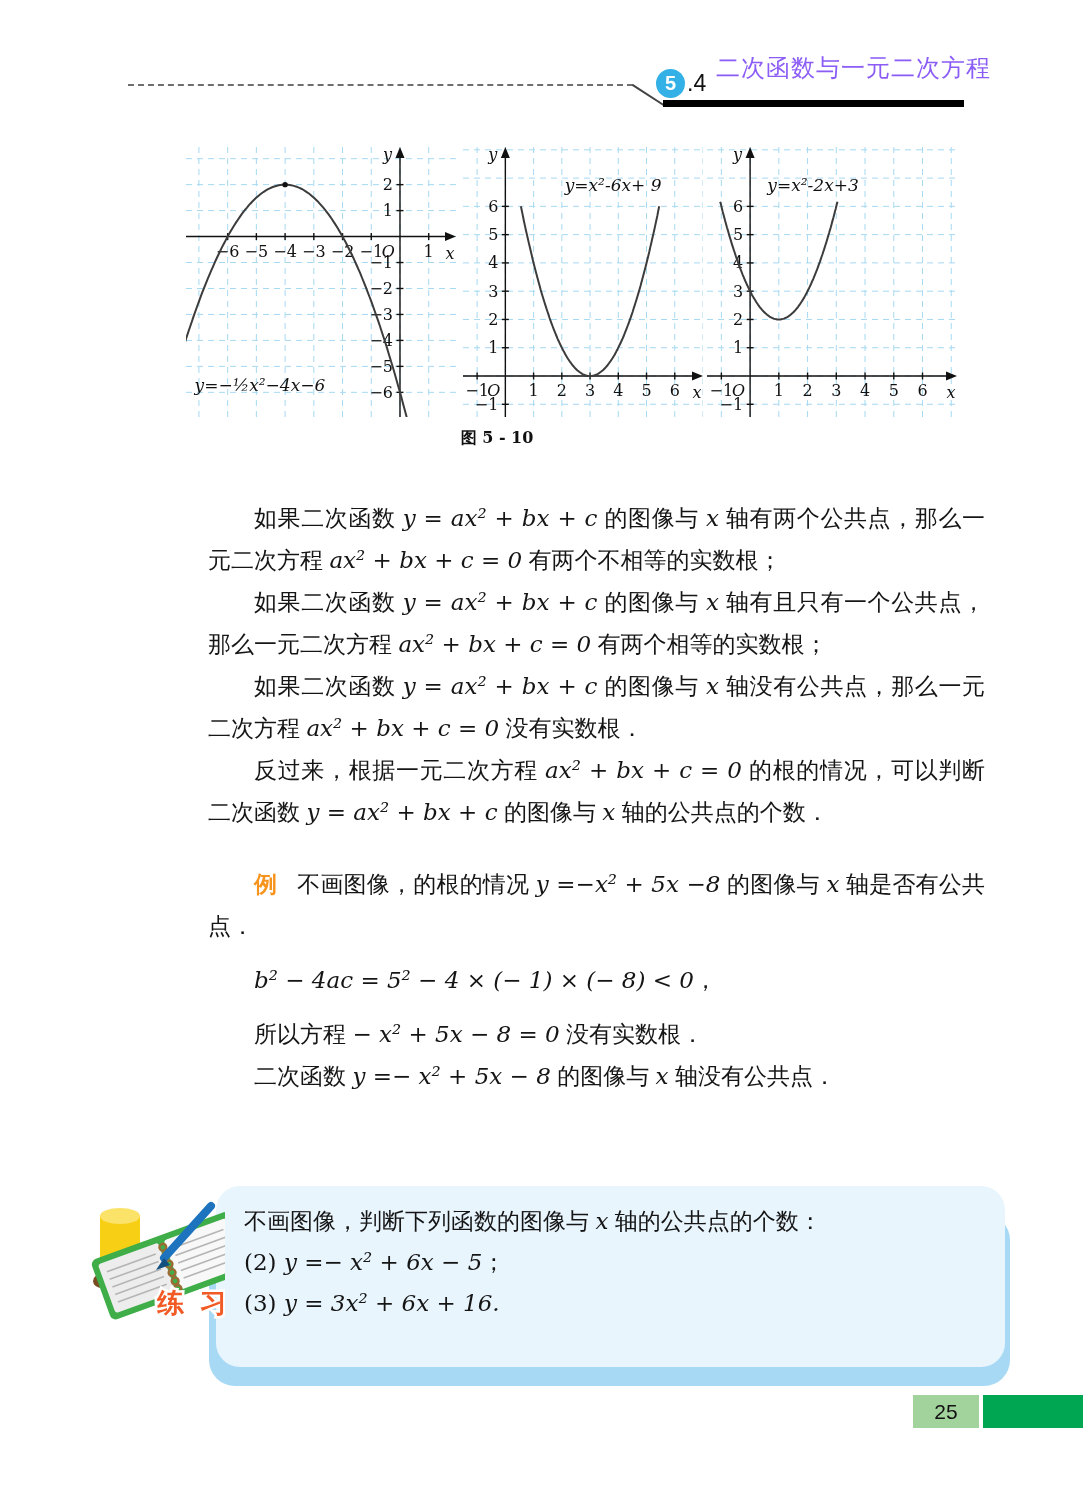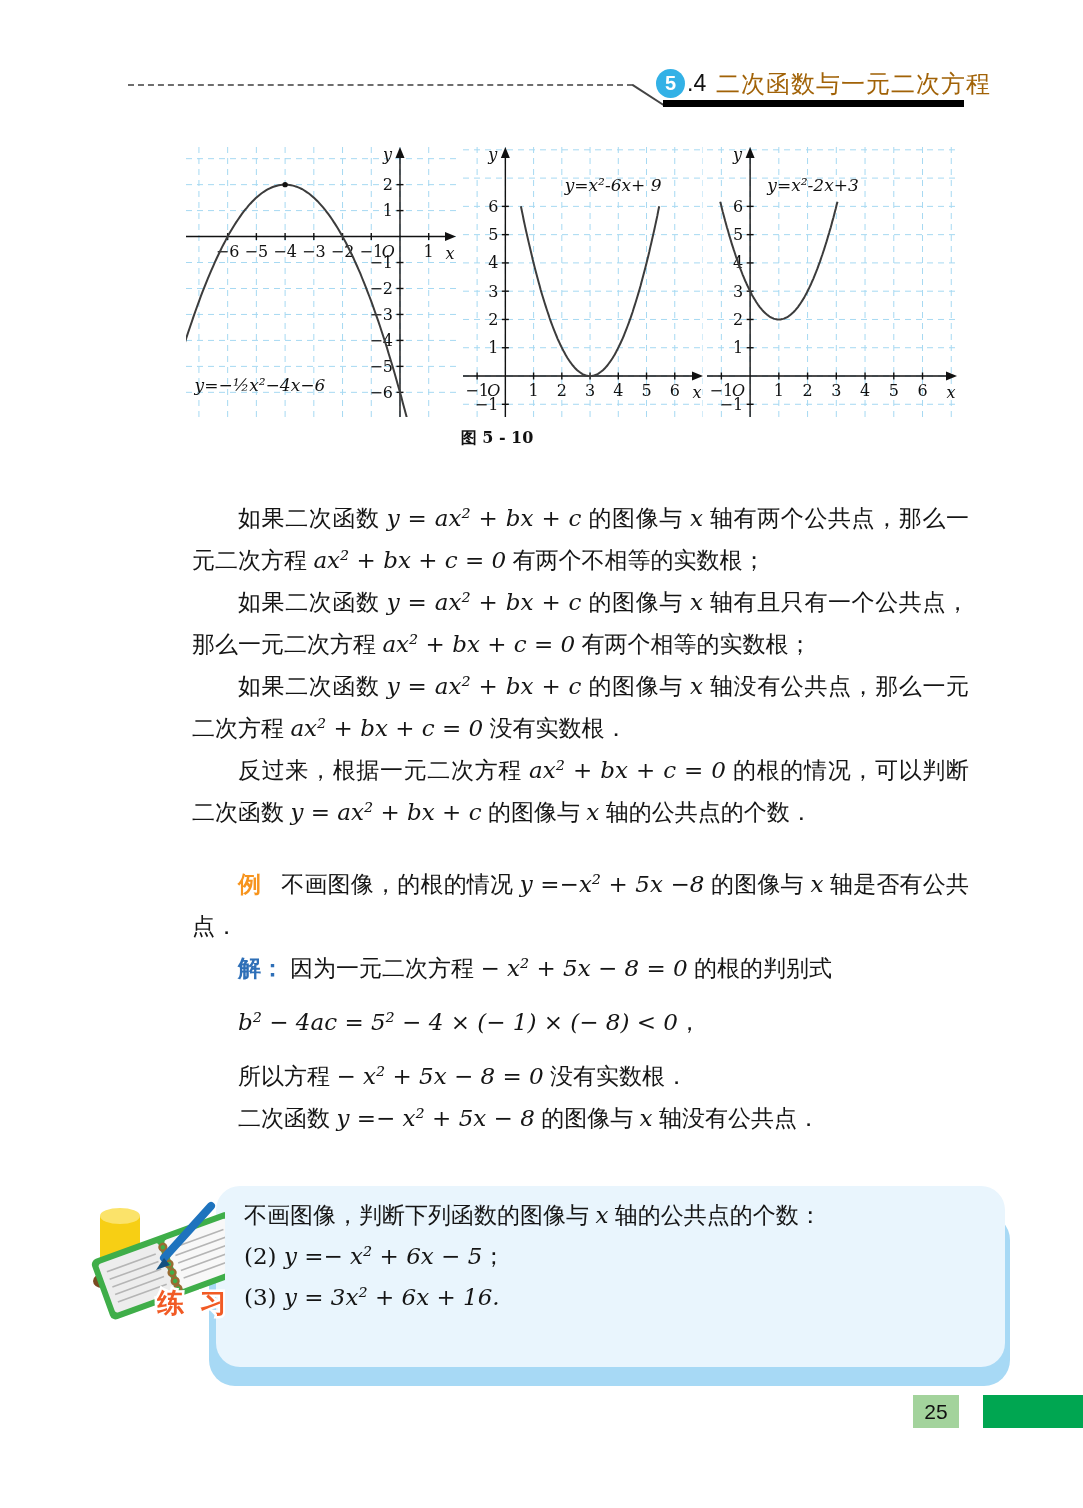--- a/index.html
+++ b/index.html
@@ -7,52 +7,52 @@
         font-family:"Liberation Sans",sans-serif;color:#1a1a1a;}
 
   
   .hdr-dash{position:absolute;left:128px;top:84px;width:505px;border-top:2px dashed #6e6e6e;}
   .hdr-diag{position:absolute;left:633px;top:84px;width:38px;border-top:2px solid #444;
             transform:rotate(33deg);transform-origin:left top;}
   .hdr-circle{position:absolute;left:656px;top:69px;width:29px;height:29px;border-radius:50%;
               background:#33b1e6;color:#fff;font-weight:bold;font-size:20px;line-height:29px;
               text-align:center;}
   .hdr-rest{position:absolute;left:687px;top:70px;font-size:23px;color:#111;}
-  .hdr-title{position:absolute;left:716px;top:68px;font-size:24px;color:#a16207;letter-spacing:1px;}
+  .hdr-title{position:absolute;left:716px;top:52px;font-size:24px;color:#8b5cf6;letter-spacing:1px;}
   .hdr-bar{position:absolute;left:663px;top:100px;width:301px;height:7px;background:#000;}
 
   
   .chart{position:absolute;}
   .chart.g1{left:186px;top:147px;}
   .chart.g2{left:463px;top:147px;}
   .chart.g3{left:707px;top:147px;}
   .fig-caption{position:absolute;left:347px;top:428px;width:300px;text-align:center;
                font-family:"DejaVu Serif",serif;font-weight:bold;font-size:16px;color:#111;}
 
   
-  .bodytext{position:absolute;left:192px;top:497px;width:777px;font-size:23px;line-height:42px;
+  .bodytext{position:absolute;left:208px;top:497px;width:777px;font-size:23px;line-height:42px;
             text-align:justify;color:#151515;}
   .bodytext p{margin:0;text-indent:46px;}
   .seg-m{font-family:"DejaVu Serif",serif;font-style:italic;}
   .seg-n{font-family:"DejaVu Serif",serif;}
   .lbl-ex{color:#f7941d;font-weight:bold;margin-right:20px;}
   .lbl-sol{color:#2e6fb7;font-weight:bold;margin-right:6px;}
   .example{margin-top:30px !important;}
   .sol-eq{margin:12px 0 12px 0 !important;}
 
   
   .practice-band{position:absolute;left:209px;top:1214px;width:801px;height:172px;
                  background:#a7d9f5;border-radius:26px;}
   .practice-box{position:absolute;left:216px;top:1186px;width:789px;height:181px;
                 background:#e9f5fd;border-radius:24px;box-sizing:border-box;
-                padding:9px 20px 0 28px;font-size:23px;line-height:41px;color:#151515;}
+                padding:15px 20px 0 28px;font-size:23px;line-height:41px;color:#151515;}
   .practice-icon{position:absolute;left:80px;top:1186px;}
 
   
-  .pn-light{position:absolute;left:913px;top:1395px;width:46px;height:33px;background:#a3d39c;
+  .pn-light{position:absolute;left:913px;top:1395px;width:66px;height:33px;background:#a3d39c;
             text-align:center;line-height:33px;font-size:21px;color:#111;}
   .pn-dark{position:absolute;left:983px;top:1395px;width:100px;height:33px;background:#00a651;}
 </style>
 </head>
 <body>
 
 <div class="page">
 
   <div class="hdr-dash"></div>
   <div class="hdr-diag"></div>
@@ -266,21 +266,20 @@
       <text x="60.344827586206904" y="43.82198952879581" text-anchor="start" font-size="17" fill="#111" font-family="&quot;DejaVu Serif&quot;,serif" font-style="italic">y=x²-2x+3</text>
     </svg>
   <div class="fig-caption">图 5 - 10</div>
 
   <div class="bodytext">
     <p><span class="seg-c">如果二次函数 </span><span class="seg-m">y = ax² + bx + c</span><span class="seg-c"> 的图像与 </span><span class="seg-m">x</span><span class="seg-c"> 轴有两个公共点，那么一元二次方程 </span><span class="seg-m">ax² + bx + c = 0</span><span class="seg-c"> 有两个不相等的实数根；</span></p>
     <p><span class="seg-c">如果二次函数 </span><span class="seg-m">y = ax² + bx + c</span><span class="seg-c"> 的图像与 </span><span class="seg-m">x</span><span class="seg-c"> 轴有且只有一个公共点，那么一元二次方程 </span><span class="seg-m">ax² + bx + c = 0</span><span class="seg-c"> 有两个相等的实数根；</span></p>
     <p><span class="seg-c">如果二次函数 </span><span class="seg-m">y = ax² + bx + c</span><span class="seg-c"> 的图像与 </span><span class="seg-m">x</span><span class="seg-c"> 轴没有公共点，那么一元二次方程 </span><span class="seg-m">ax² + bx + c = 0</span><span class="seg-c"> 没有实数根．</span></p>
     <p><span class="seg-c">反过来，根据一元二次方程 </span><span class="seg-m">ax² + bx + c = 0</span><span class="seg-c"> 的根的情况，可以判断二次函数 </span><span class="seg-m">y = ax² + bx + c</span><span class="seg-c"> 的图像与 </span><span class="seg-m">x</span><span class="seg-c"> 轴的公共点的个数．</span></p>
     <p class="example"><span class="lbl-ex">例</span><span><span class="seg-c">不画图像，的根的情况 </span><span class="seg-m">y =−x² + 5x −8</span><span class="seg-c"> 的图像与 </span><span class="seg-m">x</span><span class="seg-c"> 轴是否有公共点．</span></span></p>
-    <p><span class="lbl-sol">解：</span><span><span class="seg-c">因为一元二次方程 </span><span class="seg-m">− x² + 5x − 8 = 0</span><span class="seg-c"> 的根的判别式</span></span></p>
     <p class="sol-eq"><span class="seg-m">b² − 4ac = 5² − 4 × (− 1) × (− 8) &lt; 0</span><span class="seg-c">，</span></p>
     <p><span class="seg-c">所以方程 </span><span class="seg-m">− x² + 5x − 8 = 0</span><span class="seg-c"> 没有实数根．</span></p>
     <p><span class="seg-c">二次函数 </span><span class="seg-m">y =− x² + 5x − 8</span><span class="seg-c"> 的图像与 </span><span class="seg-m">x</span><span class="seg-c"> 轴没有公共点．</span></p>
   </div>
 
   <div class="practice-band"></div>
   <div class="practice-box">
     <div><span class="seg-c">不画图像，判断下列函数的图像与 </span><span class="seg-m">x</span><span class="seg-c"> 轴的公共点的个数：</span></div>
     <div><span class="seg-n">(2) </span><span class="seg-m">y =− x² + 6x − 5</span><span class="seg-c">；</span></div>
     <div><span class="seg-n">(3) </span><span class="seg-m">y = 3x² + 6x + 16.</span></div>

